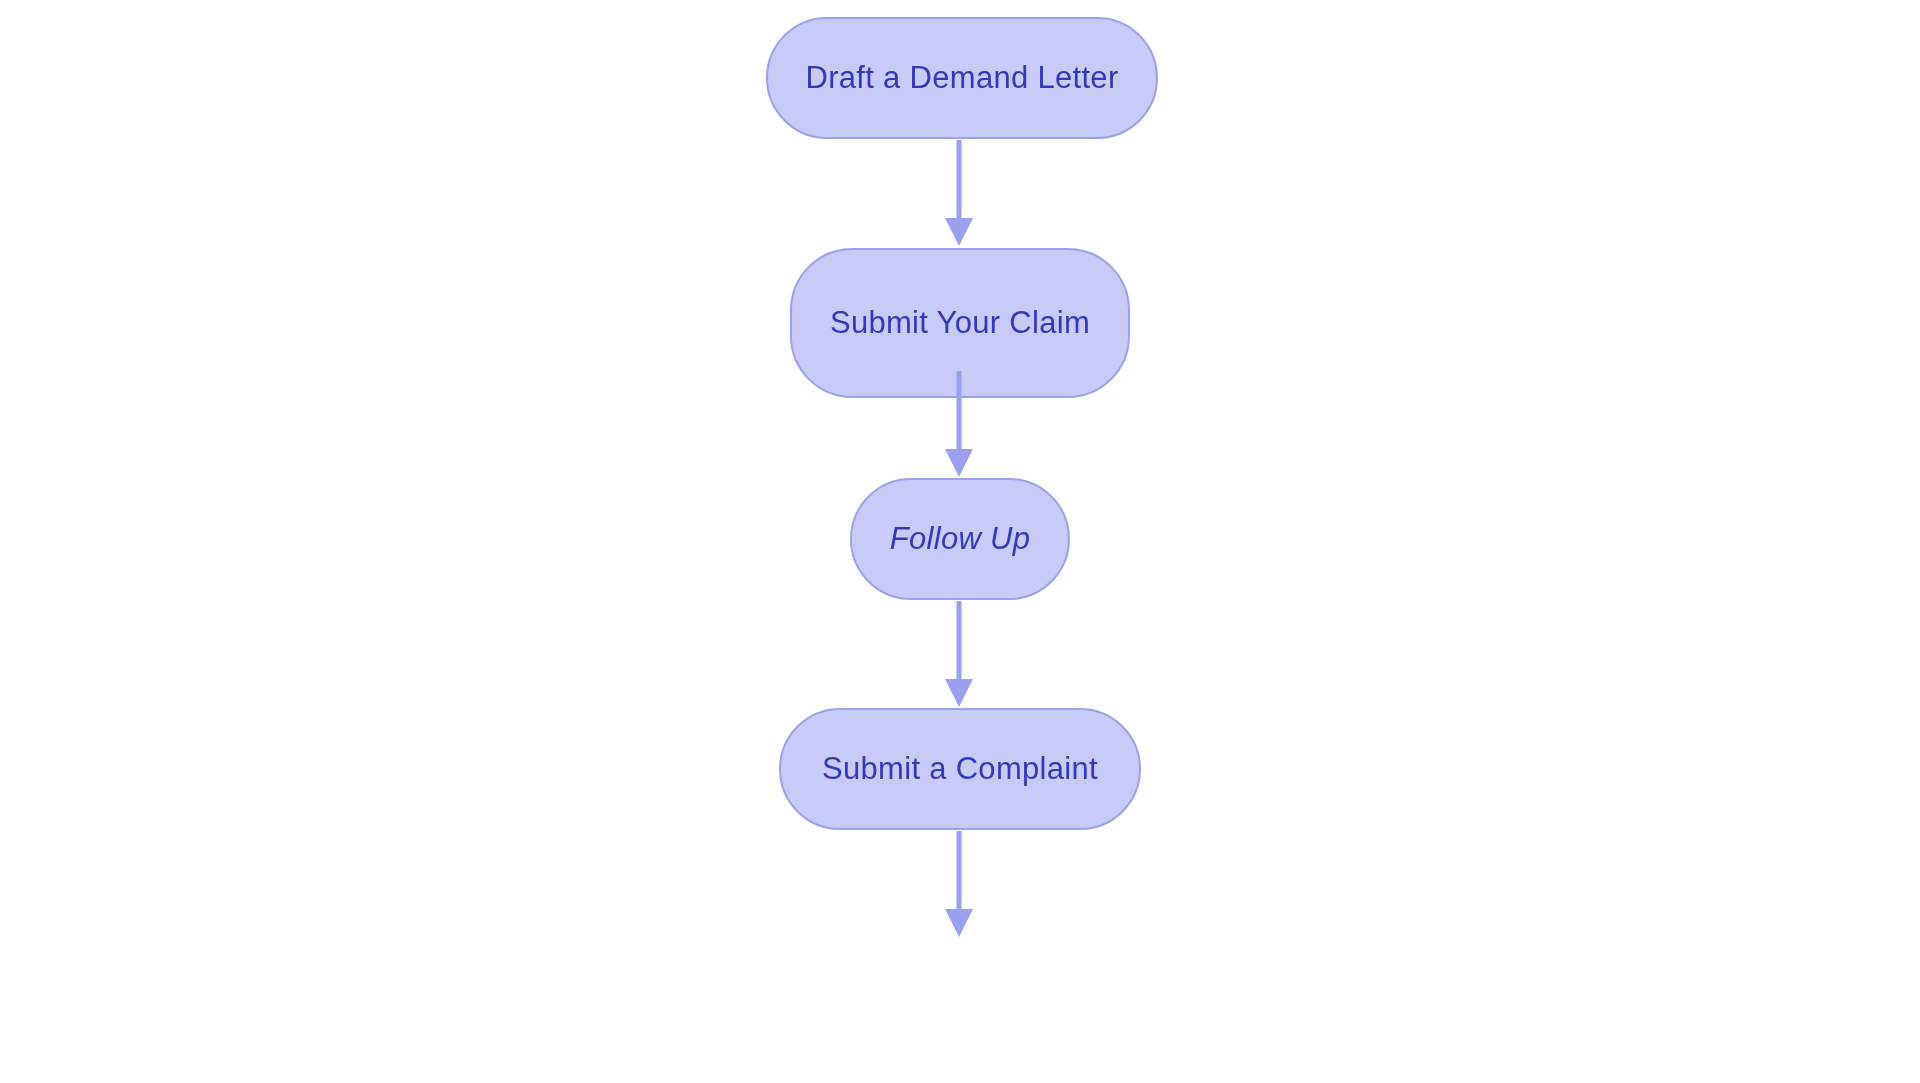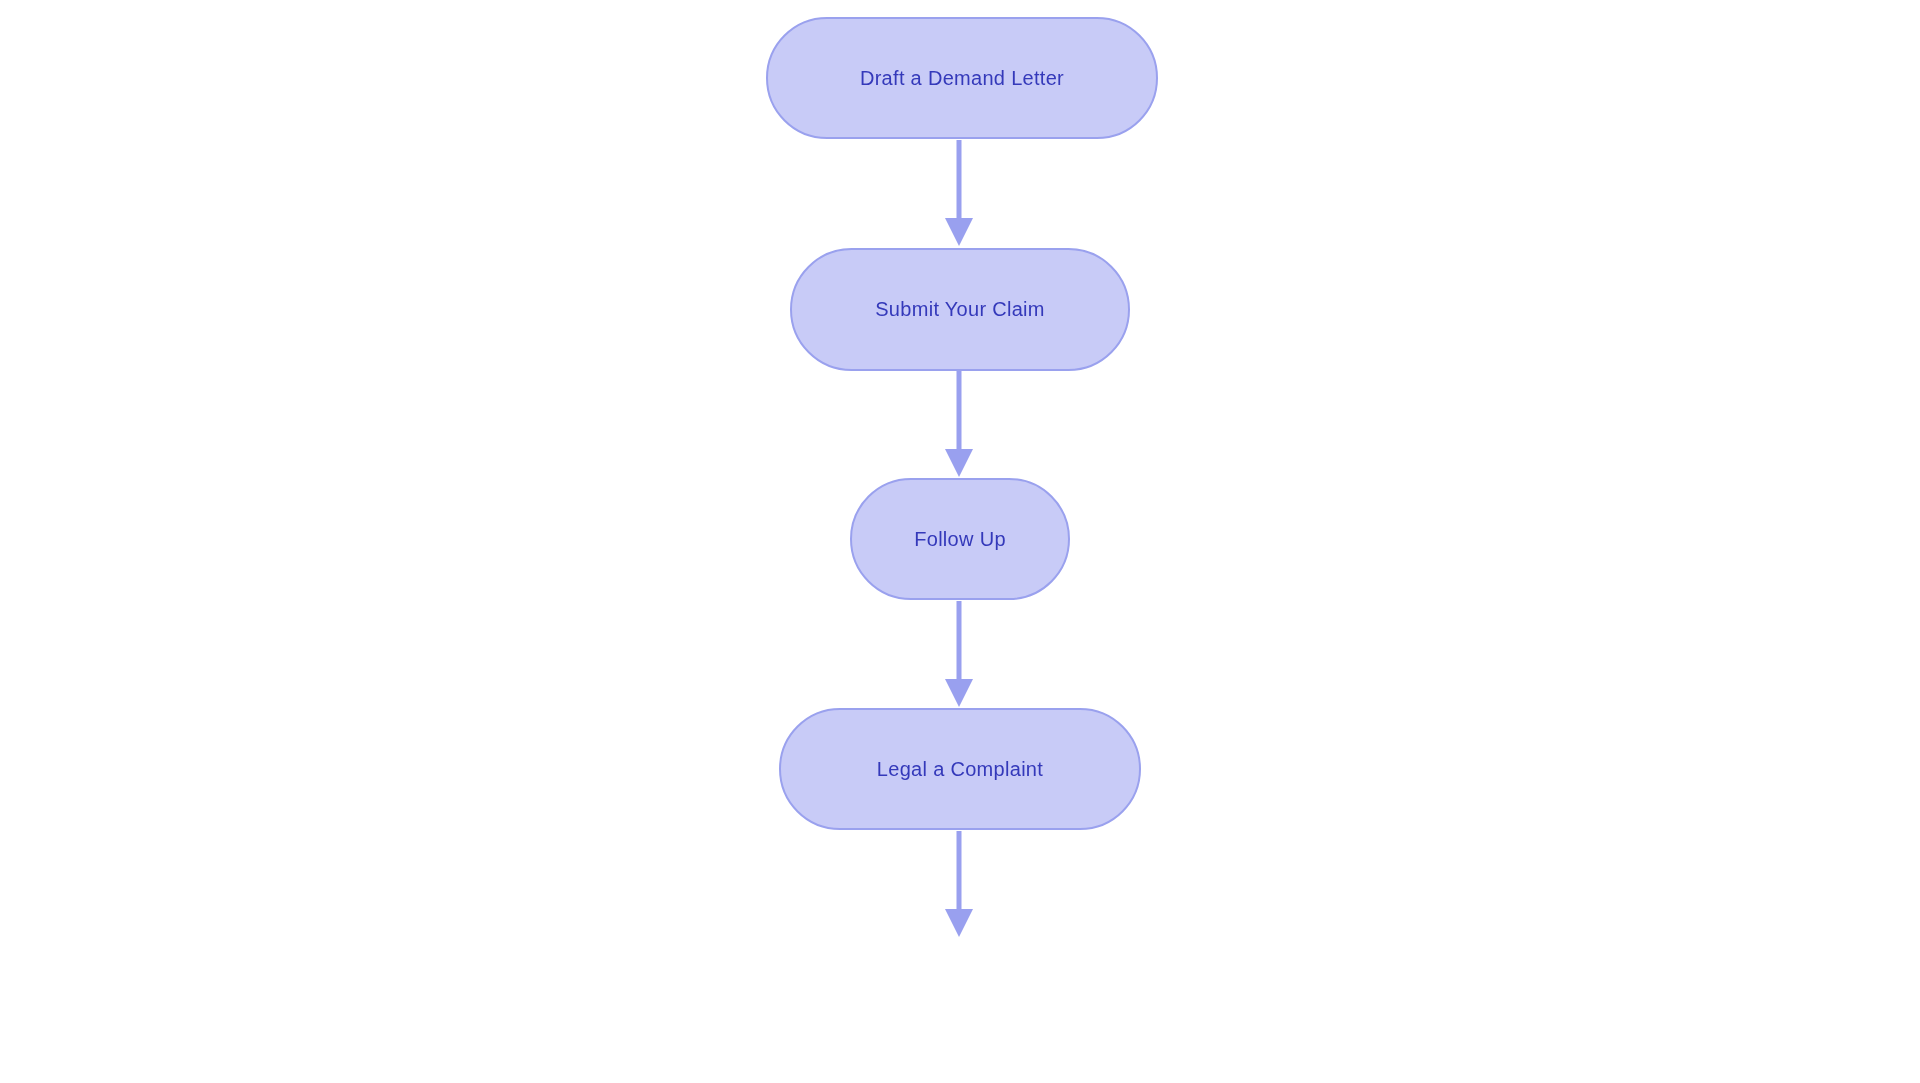--- a/index.html
+++ b/index.html
@@ -20,28 +20,28 @@
   .flow-node {
     position: absolute;
     box-sizing: border-box;
     display: flex;
     align-items: center;
     justify-content: center;
     background: var(--node-fill, #c8cbf7);
     border: 2px solid var(--node-border, #9aa1ee);
     border-radius: 62px;
     color: var(--node-text, #3439ba);
-    font-size: 20px;
+    font-size: 31px;
     letter-spacing: 0.3px;
     white-space: nowrap;
     text-align: center;
   }
   .node-1 { left: 766px; top: 17px;  width: 392px; height: 122px; }
-  .node-2 { left: 790px; top: 248px; width: 340px; height: 123px; }
-  .node-3 { left: 850px; top: 478px; width: 220px; height: 122px; }
+  .node-2 { left: 790px; top: 248px; width: 340px; height: 150px; }
+  .node-3 { left: 850px; top: 478px; width: 220px; height: 122px; font-style: italic; }
   .node-4 { left: 779px; top: 708px; width: 362px; height: 122px; }
   .node-5 { left: 768px; top: 938px; width: 384px; height: 122px; }
 
   .flow-arrow {
     position: absolute;
     left: 944px;
     width: 30px;
   }
   .arrow-1 { top: 140px; height: 106px; }
   .arrow-2 { top: 371px; height: 106px; }
@@ -95,21 +95,21 @@
   <div class="flow-node node-3">
     <span>Follow Up</span>
   </div>
 
   <div class="flow-arrow arrow-3">
     <div class="arrow-stem"></div>
     <div class="arrow-head"></div>
   </div>
 
   <div class="flow-node node-4">
-    <span>Legal a Complaint</span>
+    <span>Submit a Complaint</span>
   </div>
 
   <div class="flow-arrow arrow-4">
     <div class="arrow-stem"></div>
     <div class="arrow-head"></div>
   </div>
 
 
 </div>
 

